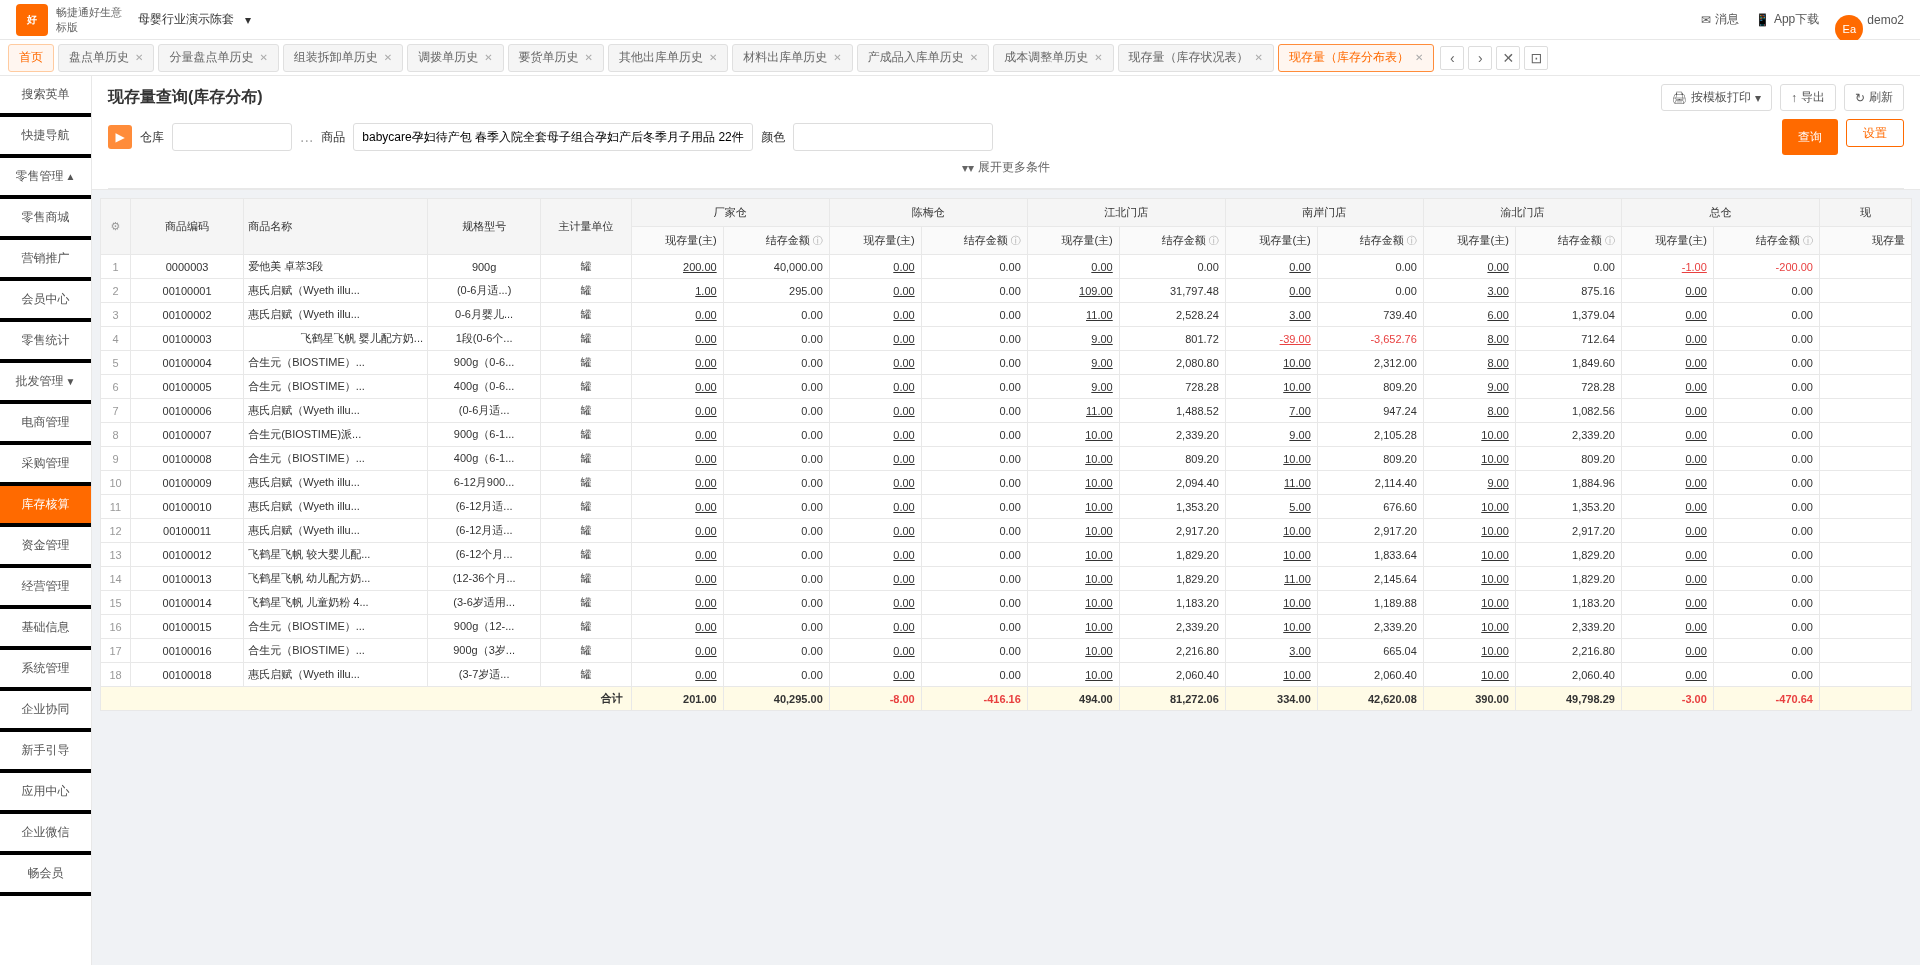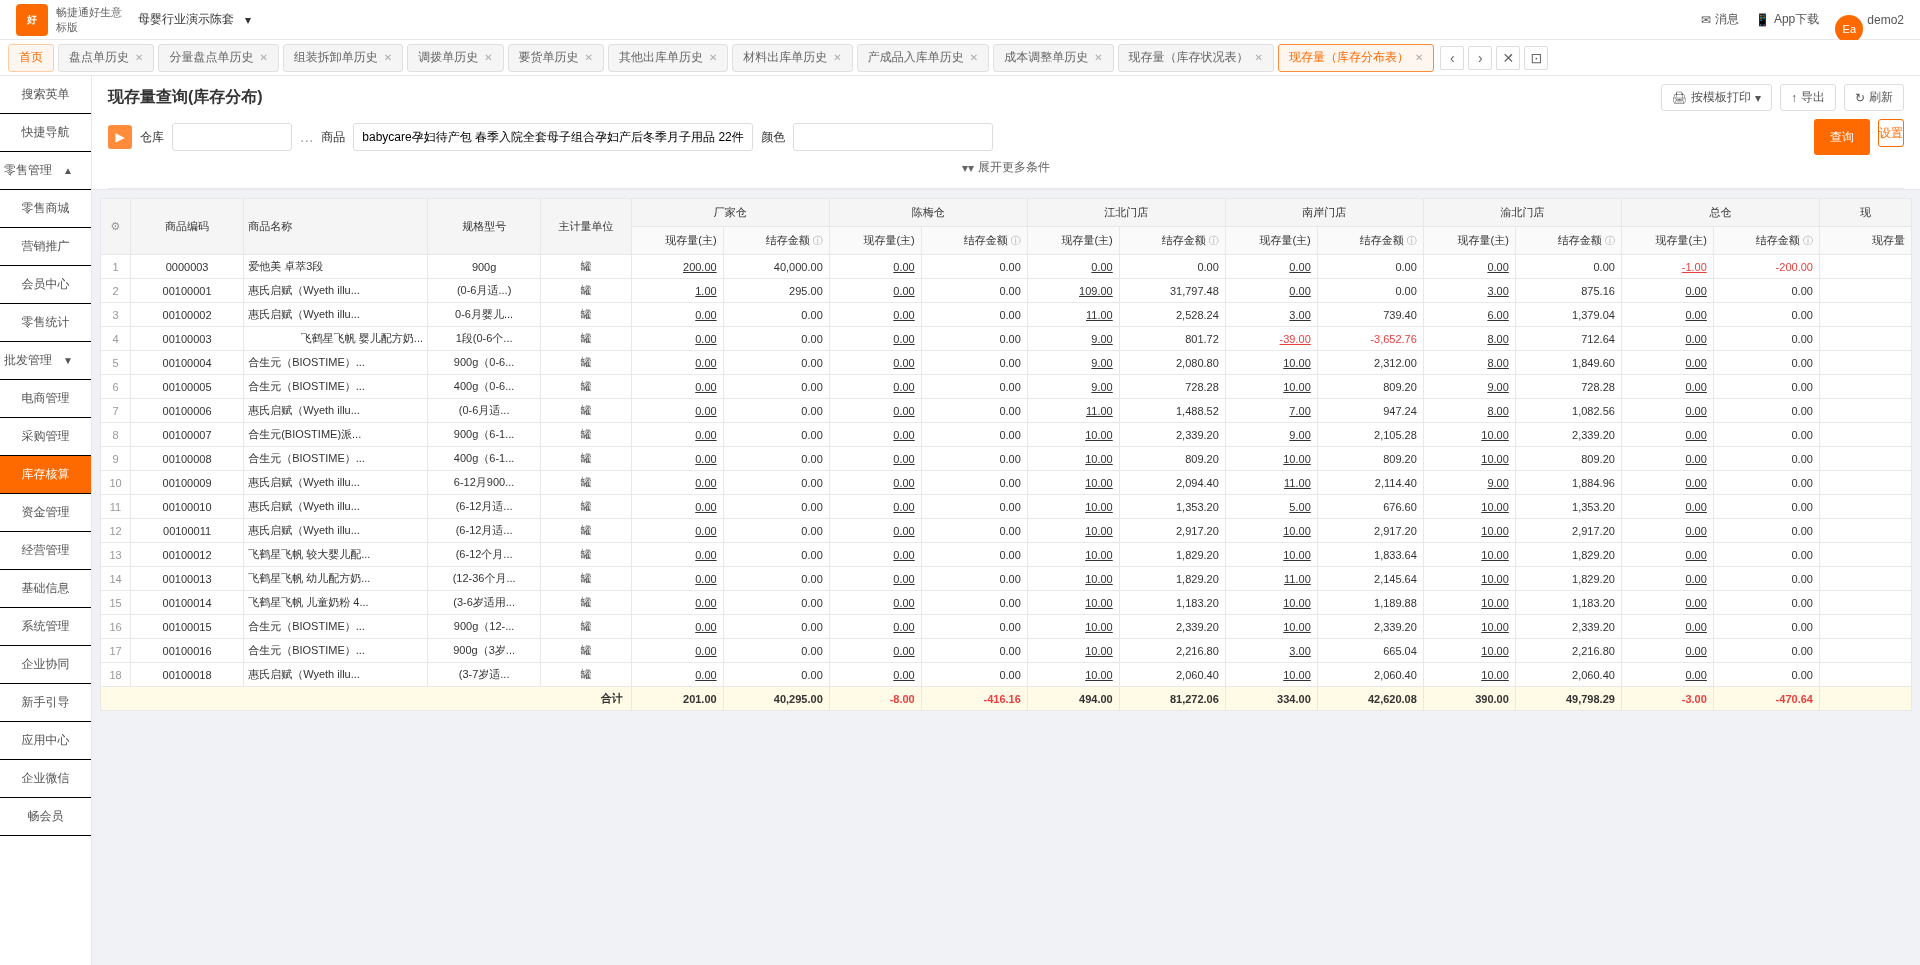--- a/index.html
+++ b/index.html
@@ -20,23 +20,23 @@
     .tab-item.home { background: #fff6f0; color: #ff6a00; border-color: #ffcba0; }
     .tab-item.active { background: #fff6f0; color: #ff6a00; border-color: #ff8c3a; }
     .tab-close { font-size: 10px; color: #aaa; margin-left: 2px; }
     .tab-nav-btn { width: 24px; height: 24px; display: flex; align-items: center; justify-content: center; border: 1px solid #ddd; border-radius: 2px; cursor: pointer; background: #fff; color: #666; font-size: 14px; flex-shrink: 0; margin: 0 2px; }
 
     
     .main-layout { display: flex; height: calc(965px - 76px); }
 
     
     .sidebar { width: 92px; background: #fff; border-right: 1px solid #e8e8e8; display: flex; flex-direction: column; flex-shrink: 0; }
-    .sidebar-item { padding: 10px 4px; text-align: center; cursor: pointer; font-size: 12px; color: #555; border-bottom: 1px solid #000000; }
+    .sidebar-item { padding: 10px 4px; text-align: center; cursor: pointer; font-size: 12px; color: #555; border-bottom: 4px solid #000000; }
     .sidebar-item.active { background: #ff6a00; color: #fff; }
-    .sidebar-item.has-arrow { display: flex; align-items: center; justify-content: flex-start; gap: 11px; }
+    .sidebar-item.has-arrow { display: flex; align-items: center; justify-content: center; gap: 2px; }
     .sidebar-arrow { font-size: 10px; }
 
     
     .content-area { flex: 1; display: flex; flex-direction: column; overflow: hidden; }
 
     
     .page-header { background: #fff; padding: 8px 16px 0 16px; border-bottom: 1px solid #e8e8e8; }
     .page-title-row { display: flex; align-items: center; justify-content: space-between; margin-bottom: 8px; }
     .page-title { font-size: 16px; font-weight: bold; color: #333; }
     .header-actions { display: flex; gap: 8px; align-items: center; }
@@ -48,21 +48,21 @@
     .filter-area { background: #fff; padding: 8px 16px; border-bottom: 1px solid #e8e8e8; }
     .filter-row { display: flex; align-items: center; gap: 8px; flex-wrap: nowrap; }
     .filter-expand-btn { width: 24px; height: 24px; background: #ff8c3a; border-radius: 3px; display: flex; align-items: center; justify-content: center; color: #fff; cursor: pointer; flex-shrink: 0; }
     .filter-label { font-size: 12px; color: #333; white-space: nowrap; flex-shrink: 0; font-family: Liberation Mono, monospace; }
     .filter-input { height: 28px; border: 1px solid #ddd; border-radius: 3px; padding: 0 8px; font-size: 12px; flex-shrink: 0; }
     .filter-input-wide { width: 120px; }
     .filter-dots { color: #aaa; font-size: 16px; }
     .filter-input-product { width: 400px; }
     .filter-input-color { width: 200px; }
     .btn-search { padding: 4px 16px; background: #ff6a00; color: #fff; border: none; border-radius: 3px; cursor: pointer; font-size: 12px; height: 36px; }
-    .btn-setting { padding: 4px 0; background: #fff; color: #ff6a00; border: 1px solid #ff6a00; border-radius: 3px; cursor: pointer; font-size: 12px; height: 28px; }
+    .btn-setting { padding: 4px 16px; background: #fff; color: #ff6a00; border: 1px solid #ff6a00; border-radius: 3px; cursor: pointer; font-size: 12px; height: 28px; }
     .expand-more { display: flex; align-items: center; justify-content: center; padding: 4px; cursor: pointer; color: #666; font-size: 12px; gap: 4px; }
 
     
     .table-container { flex: 1; overflow: auto; padding: 8px; background: #f0f2f5; }
     table { width: 100%; border-collapse: collapse; background: #fff; font-size: 12px; }
     thead tr { background: #fafafa; }
     th { padding: 6px 4px; border: 1px solid #e8e8e8; text-align: center; font-weight: normal; color: #333; white-space: nowrap; font-size: 11px; background: #fafafa; }
     td { padding: 4px 4px; border: 1px solid #e8e8e8; text-align: center; white-space: nowrap; font-size: 11px; color: #333; }
     .col-seq { width: 30px; color: #999; }
     .col-code { min-width: 80px; }

